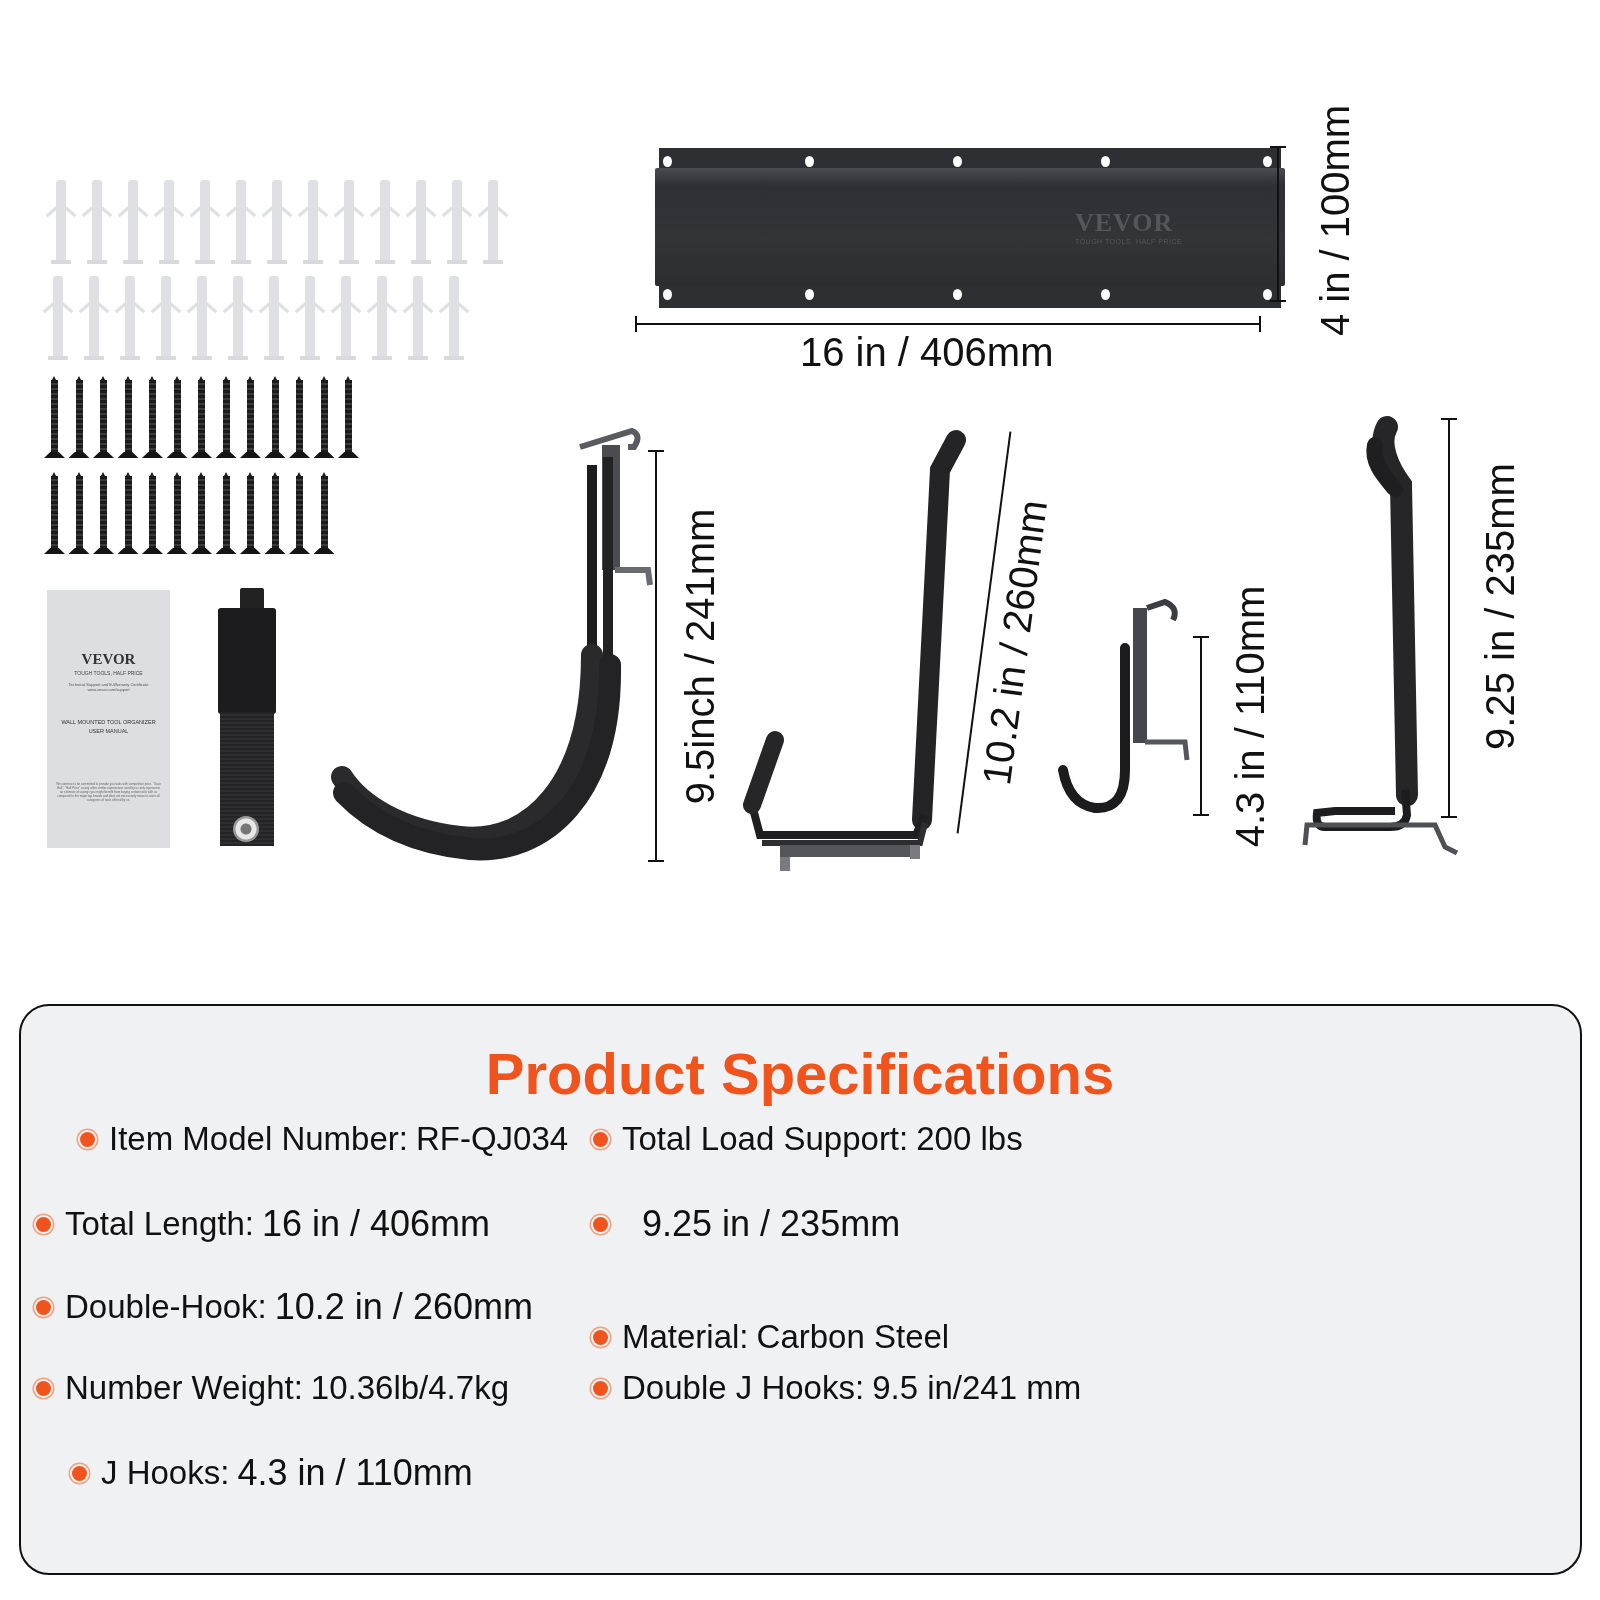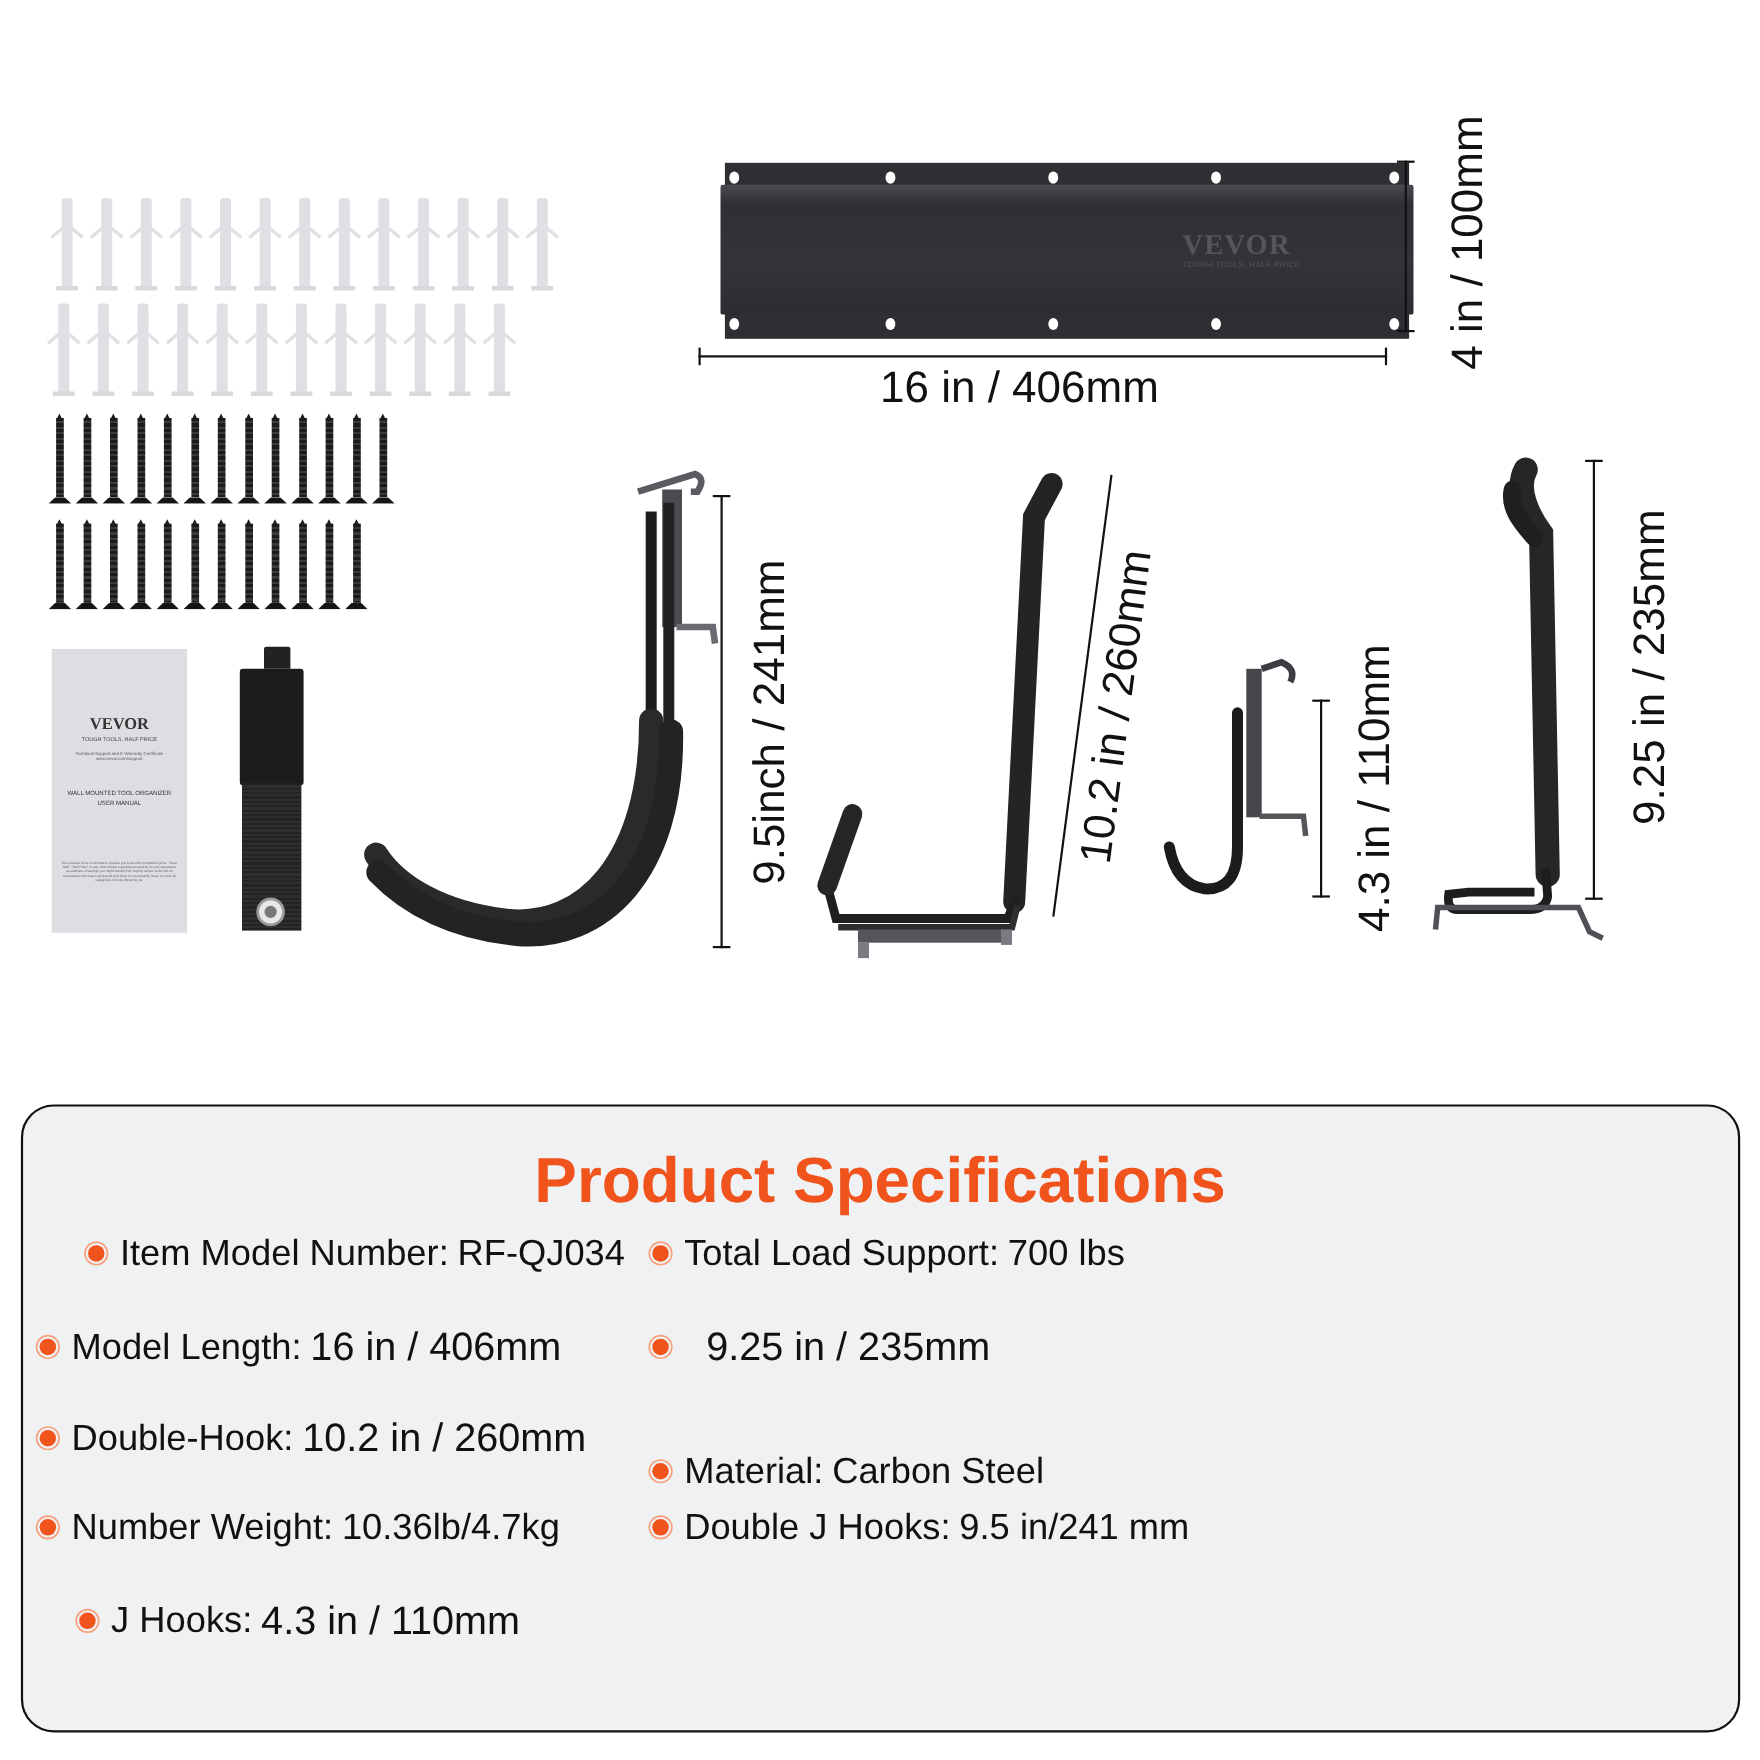--- a/index.html
+++ b/index.html
@@ -450,21 +450,21 @@
 <div class="spec-panel"></div>
 <div class="spec-title" style="color:#f0541c;">Product Specifications</div>
 
 <div class="spec-item" style="left:36px; top:1120px;margin-left:44px;">
   <span class="bullet"></span>
   <span>Item Model Number:</span>
   <span class="spec-value">RF-QJ034</span>
 </div>
 <div class="spec-item" style="left:36px; top:1203px;">
   <span class="bullet"></span>
-  <span>Model Length:</span>
+  <span>Total Length:</span>
   <span class="spec-value big">16 in / 406mm</span>
 </div>
 <div class="spec-item" style="left:36px; top:1286px;">
   <span class="bullet"></span>
   <span>Double-Hook:</span>
   <span class="spec-value big">10.2 in / 260mm</span>
 </div>
 <div class="spec-item" style="left:36px; top:1369px;">
   <span class="bullet"></span>
   <span>Number Weight:</span>
@@ -472,21 +472,21 @@
 </div>
 <div class="spec-item" style="left:36px; top:1452px;padding-left:36px;">
   <span class="bullet"></span>
   <span>J Hooks:</span>
   <span class="spec-value big">4.3 in / 110mm</span>
 </div>
 
 <div class="spec-item" style="left:593px; top:1120px;">
   <span class="bullet"></span>
   <span>Total Load Support:</span>
-  <span class="spec-value">700 lbs</span>
+  <span class="spec-value">200 lbs</span>
 </div>
 <div class="spec-item" style="left:593px; top:1203px;">
   <span class="bullet"></span>
   <span class="spec-value big" style="margin-left:20px;">9.25 in / 235mm</span>
 </div>
 <div class="spec-item" style="left:593px; top:1286px;margin-top:32px;">
   <span class="bullet"></span>
   <span>Material:</span>
   <span class="spec-value">Carbon Steel</span>
 </div>

